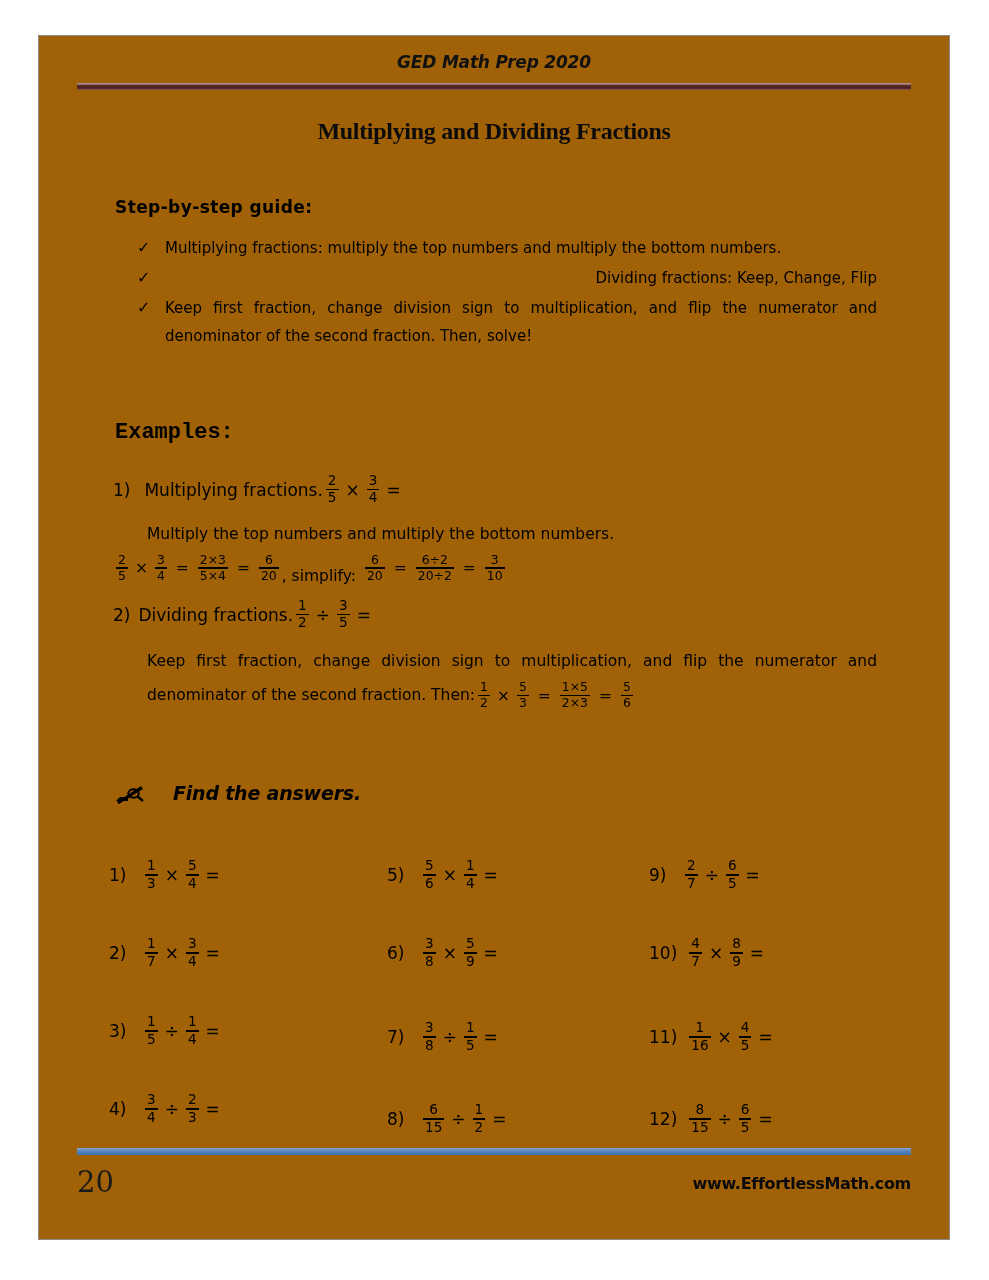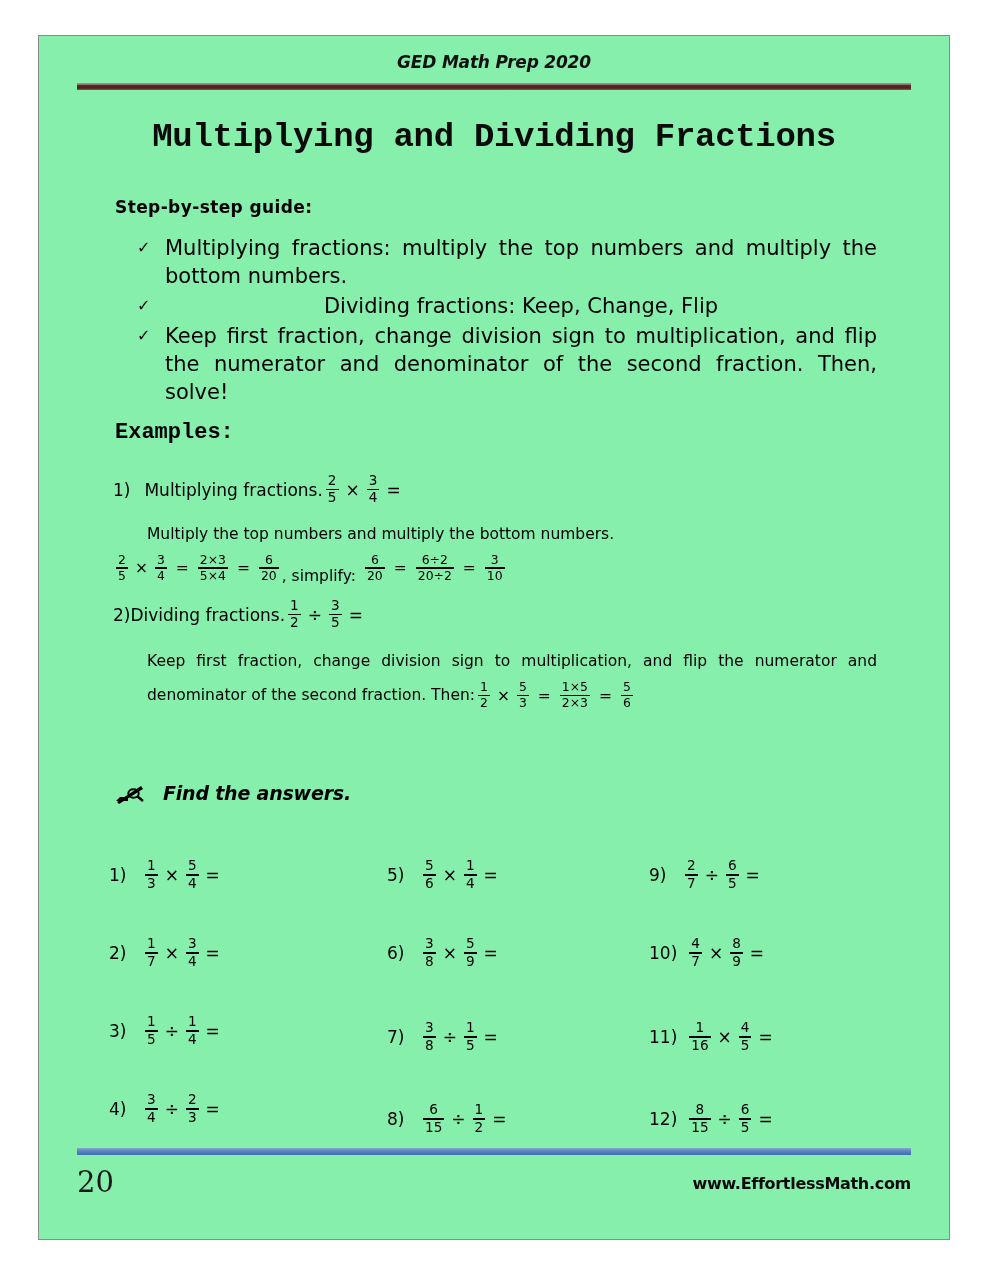--- a/index.html
+++ b/index.html
@@ -17,21 +17,21 @@
   }
 
   
   .page-sheet {
     position: absolute;
     left: 38px;
     top: 35px;
     width: 912px;
     height: 1205px;
     border: 1px solid #8b8b8b;
-    background: #86efac;
+    background: #a16207;
     box-sizing: border-box;
   }
 
   .content {
     position: absolute;
     left: 0;
     top: 0;
     right: 0;
     bottom: 0;
   }
@@ -62,23 +62,23 @@
                 #6b3a34 88%, #8e6a64 100%);
   }
 
   
   .doc-title {
     position: absolute;
     left: 0;
     right: 0;
     top: 82px;
     text-align: center;
-    font-family: Liberation Mono, monospace;
+    font-family: Liberation Serif, serif;
     font-weight: bold;
-    font-size: 34px;
+    font-size: 24px;
     letter-spacing: -0.3px;
     color: #0b0b0b;
   }
 
   
   .guide-heading {
     position: absolute;
     left: 76px;
     top: 161px;
     font-family: "DejaVu Sans", sans-serif;
@@ -101,26 +101,26 @@
   .check-glyph {
     flex: 0 0 28px;
     font-size: 16px;
     line-height: 28px;
     color: #000;
     font-family: "DejaVu Sans", sans-serif;
   }
   .guide-text {
     flex: 1 1 auto;
     font-family: "DejaVu Sans", sans-serif;
-    font-size: 21px;
+    font-size: 15px;
     line-height: 28px;
     text-align: justify;
     text-justify: inter-word;
   }
-  .guide-text.nojustify { text-align: center; }
+  .guide-text.nojustify { text-align: right; }
 
   .examples-heading {
     position: absolute;
     left: 76px;
     top: 384px;
     font-family: Liberation Mono, monospace;
     font-weight: bold;
     font-size: 22px;
   }
 
@@ -207,21 +207,21 @@
   }
   .op-wide { margin: 0 6px; }
 
   
   .answers-heading {
     position: absolute;
     left: 76px;
     top: 745px;
     display: flex;
     align-items: center;
-    gap: 18px;
+    gap: 28px;
   }
   .pencil-icon {
     width: 30px;
     height: 24px;
     display: inline-block;
   }
   .answers-label {
     font-family: "DejaVu Sans", sans-serif;
     font-weight: bold;
     font-style: italic;
@@ -383,21 +383,21 @@
       <span class="op op-wide">=</span>
       <span class="frac">
         <span class="num">3</span>
         <span class="bar"></span>
         <span class="den">10</span>
       </span>
     </div>
 
     <div class="ex2-line">
       <span>2)</span>
-      <span style="text-align:right;">Dividing fractions.</span>
+      <span style="margin-left:8px;text-align:right;">Dividing fractions.</span>
       <span class="frac">
         <span class="num">1</span>
         <span class="bar"></span>
         <span class="den">2</span>
       </span>
       <span class="op">÷</span>
       <span class="frac">
         <span class="num">3</span>
         <span class="bar"></span>
         <span class="den">5</span>

